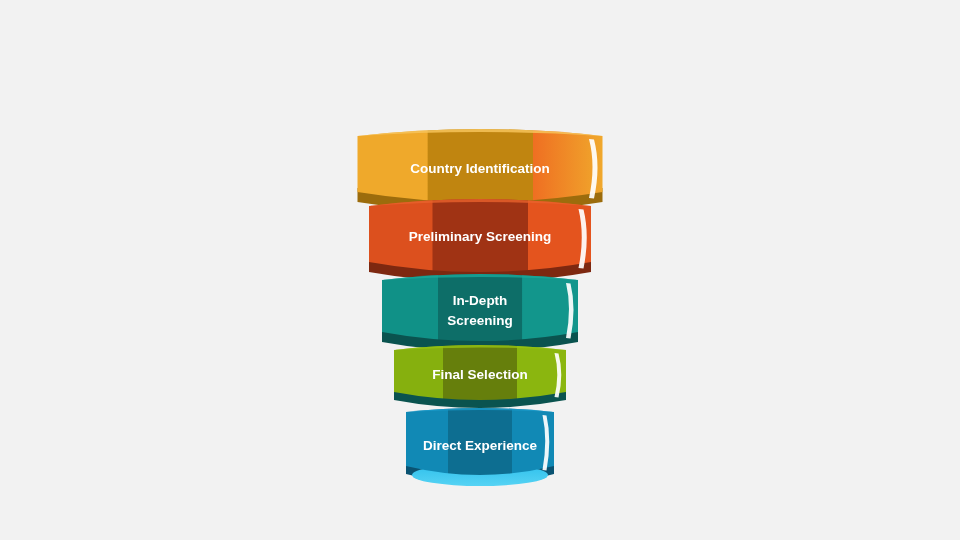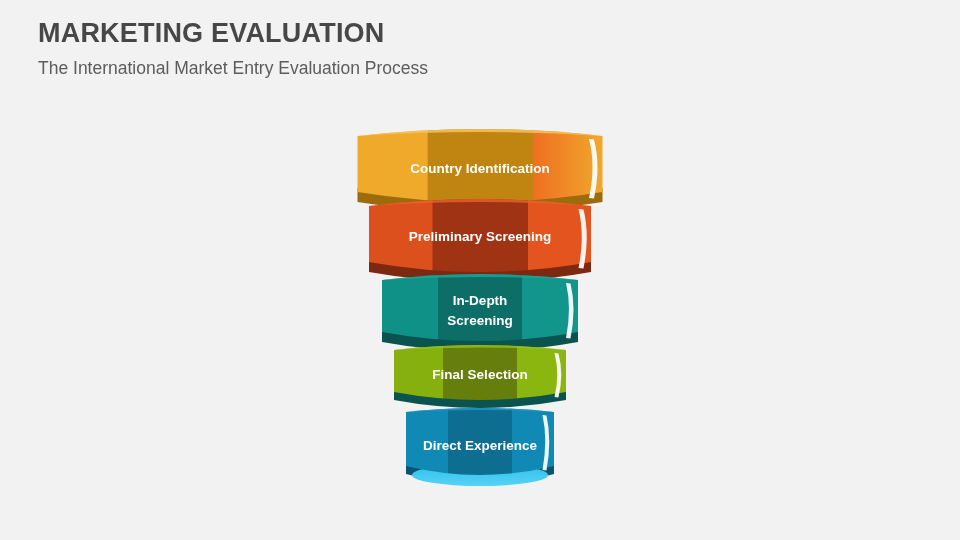--- a/index.html
+++ b/index.html
@@ -69,24 +69,20 @@
     fill: #ffffff;
     text-anchor: middle;
     paint-order: stroke;
   }
 </style>
 </head>
 <body>
 
 <div id="slide">
 
-  <div id="heading">
-    <h1 id="title">MARKETING EVALUATION</h1>
-    <h2 id="subtitle">The International Market Entry Evaluation Process</h2>
-  </div>
 
   <div id="funnel-wrap">
     <svg id="funnel-svg" width="960" height="540" viewBox="0 0 960 540">
       <defs>
 
         <linearGradient id="g1" x1="0" y1="0" x2="1" y2="0">
           <stop offset="0" stop-color="#efa92b"></stop>
           <stop offset="0.285" stop-color="#efa92b"></stop>
           <stop offset="0.287" stop-color="#c08510"></stop>
           <stop offset="0.715" stop-color="#c08510"></stop>

